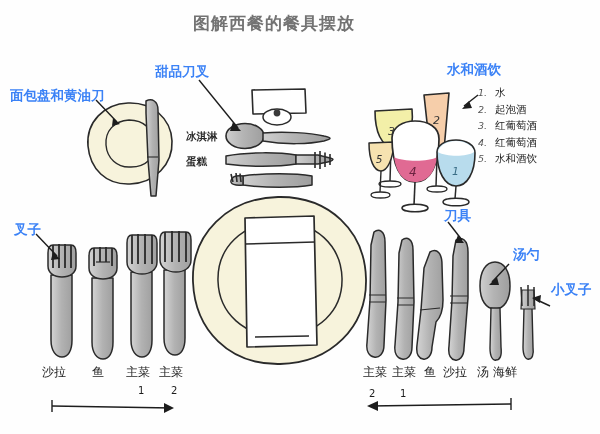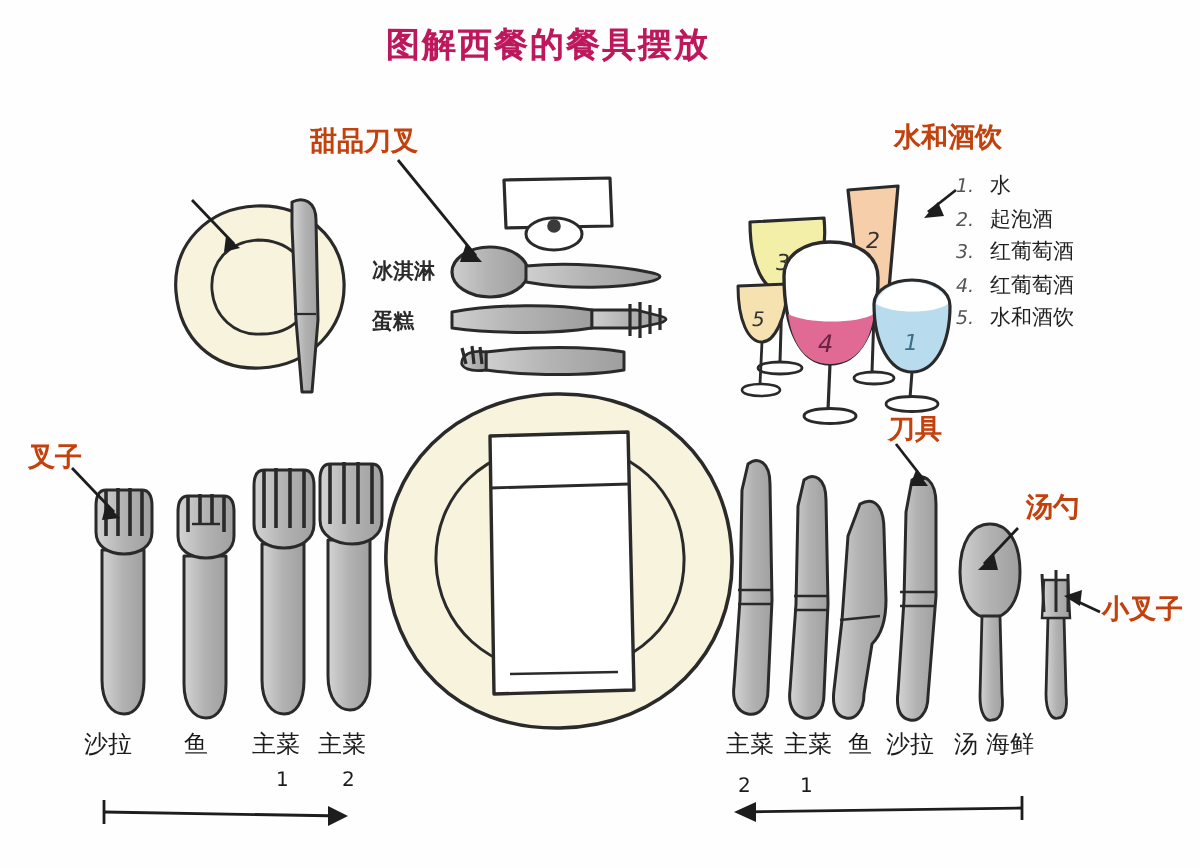--- a/index.html
+++ b/index.html
@@ -26,26 +26,26 @@
   .lbl {
     position: absolute;
     color: #1d1d1d;
     white-space: nowrap;
     line-height: 1.15;
   }
   .title {
     font-size: 17px;
     font-weight: 600;
     letter-spacing: 1px;
-    color: #be185d;
+    color: #737373;
   }
   .heading {
     font-size: 13.5px;
     font-weight: 600;
-    color: #c2410c;
+    color: #3b82f6;
   }
   .sublabel {
     font-size: 10.5px;
     color: #2b2b2b;
     font-weight: bold;
   }
   .cutlery-label {
     font-size: 12px;
     color: #1c1c1c;
   }
@@ -244,20 +244,21 @@
     </g>
     <g stroke="#1d1d1d" stroke-width="1.4" fill="none">
       <path d="M511 398 L511 410"></path>
       <path d="M511 404 L370 406"></path>
       <path d="M378 401 L367 406 L378 411" fill="#1d1d1d" stroke="none"></path>
     </g>
   </svg>
 
   <div class="lbl title" style="left:193px; top:14px;">图解西餐的餐具摆放</div>
 
+  <div class="lbl heading" style="left:10px; top:88px;">面包盘和黄油刀</div>
 
   <div class="lbl heading" style="left:155px; top:64px;">甜品刀叉</div>
 
   <div class="lbl heading" style="left:447px; top:62px;">水和酒饮</div>
 
   <div class="lbl sublabel" style="left:186px; top:130px;">冰淇淋</div>
   <div class="lbl sublabel" style="left:186px; top:155px;text-align:right;">蛋糕</div>
 
   <div class="legend" style="left:478px; top:86px;">
     <div class="legend-row">
@@ -281,21 +282,21 @@
       <span class="legend-txt">水和酒饮</span>
     </div>
   </div>
 
   <div class="lbl heading" style="left:14px; top:222px;">叉子</div>
 
   <div class="lbl heading" style="left:444px; top:208px;">刀具</div>
 
   <div class="lbl heading" style="left:513px; top:248px;font-family:Liberation Mono, monospace;">汤勺</div>
 
-  <div class="lbl heading" style="left:551px; top:298px;">小叉子</div>
+  <div class="lbl heading" style="left:551px; top:282px;">小叉子</div>
 
   <div class="lbl cutlery-label" style="left:42px; top:366px;">沙拉</div>
   <div class="lbl cutlery-label" style="left:92px; top:366px;">鱼</div>
   <div class="lbl cutlery-label" style="left:126px; top:366px;">主菜</div>
   <div class="lbl cutlery-label" style="left:159px; top:366px;">主菜</div>
   <div class="lbl numlabel" style="left:138px; top:385px;">1</div>
   <div class="lbl numlabel" style="left:171px; top:385px;">2</div>
 
   <div class="lbl cutlery-label" style="left:363px; top:366px;">主菜</div>
   <div class="lbl cutlery-label" style="left:392px; top:366px;">主菜</div>

